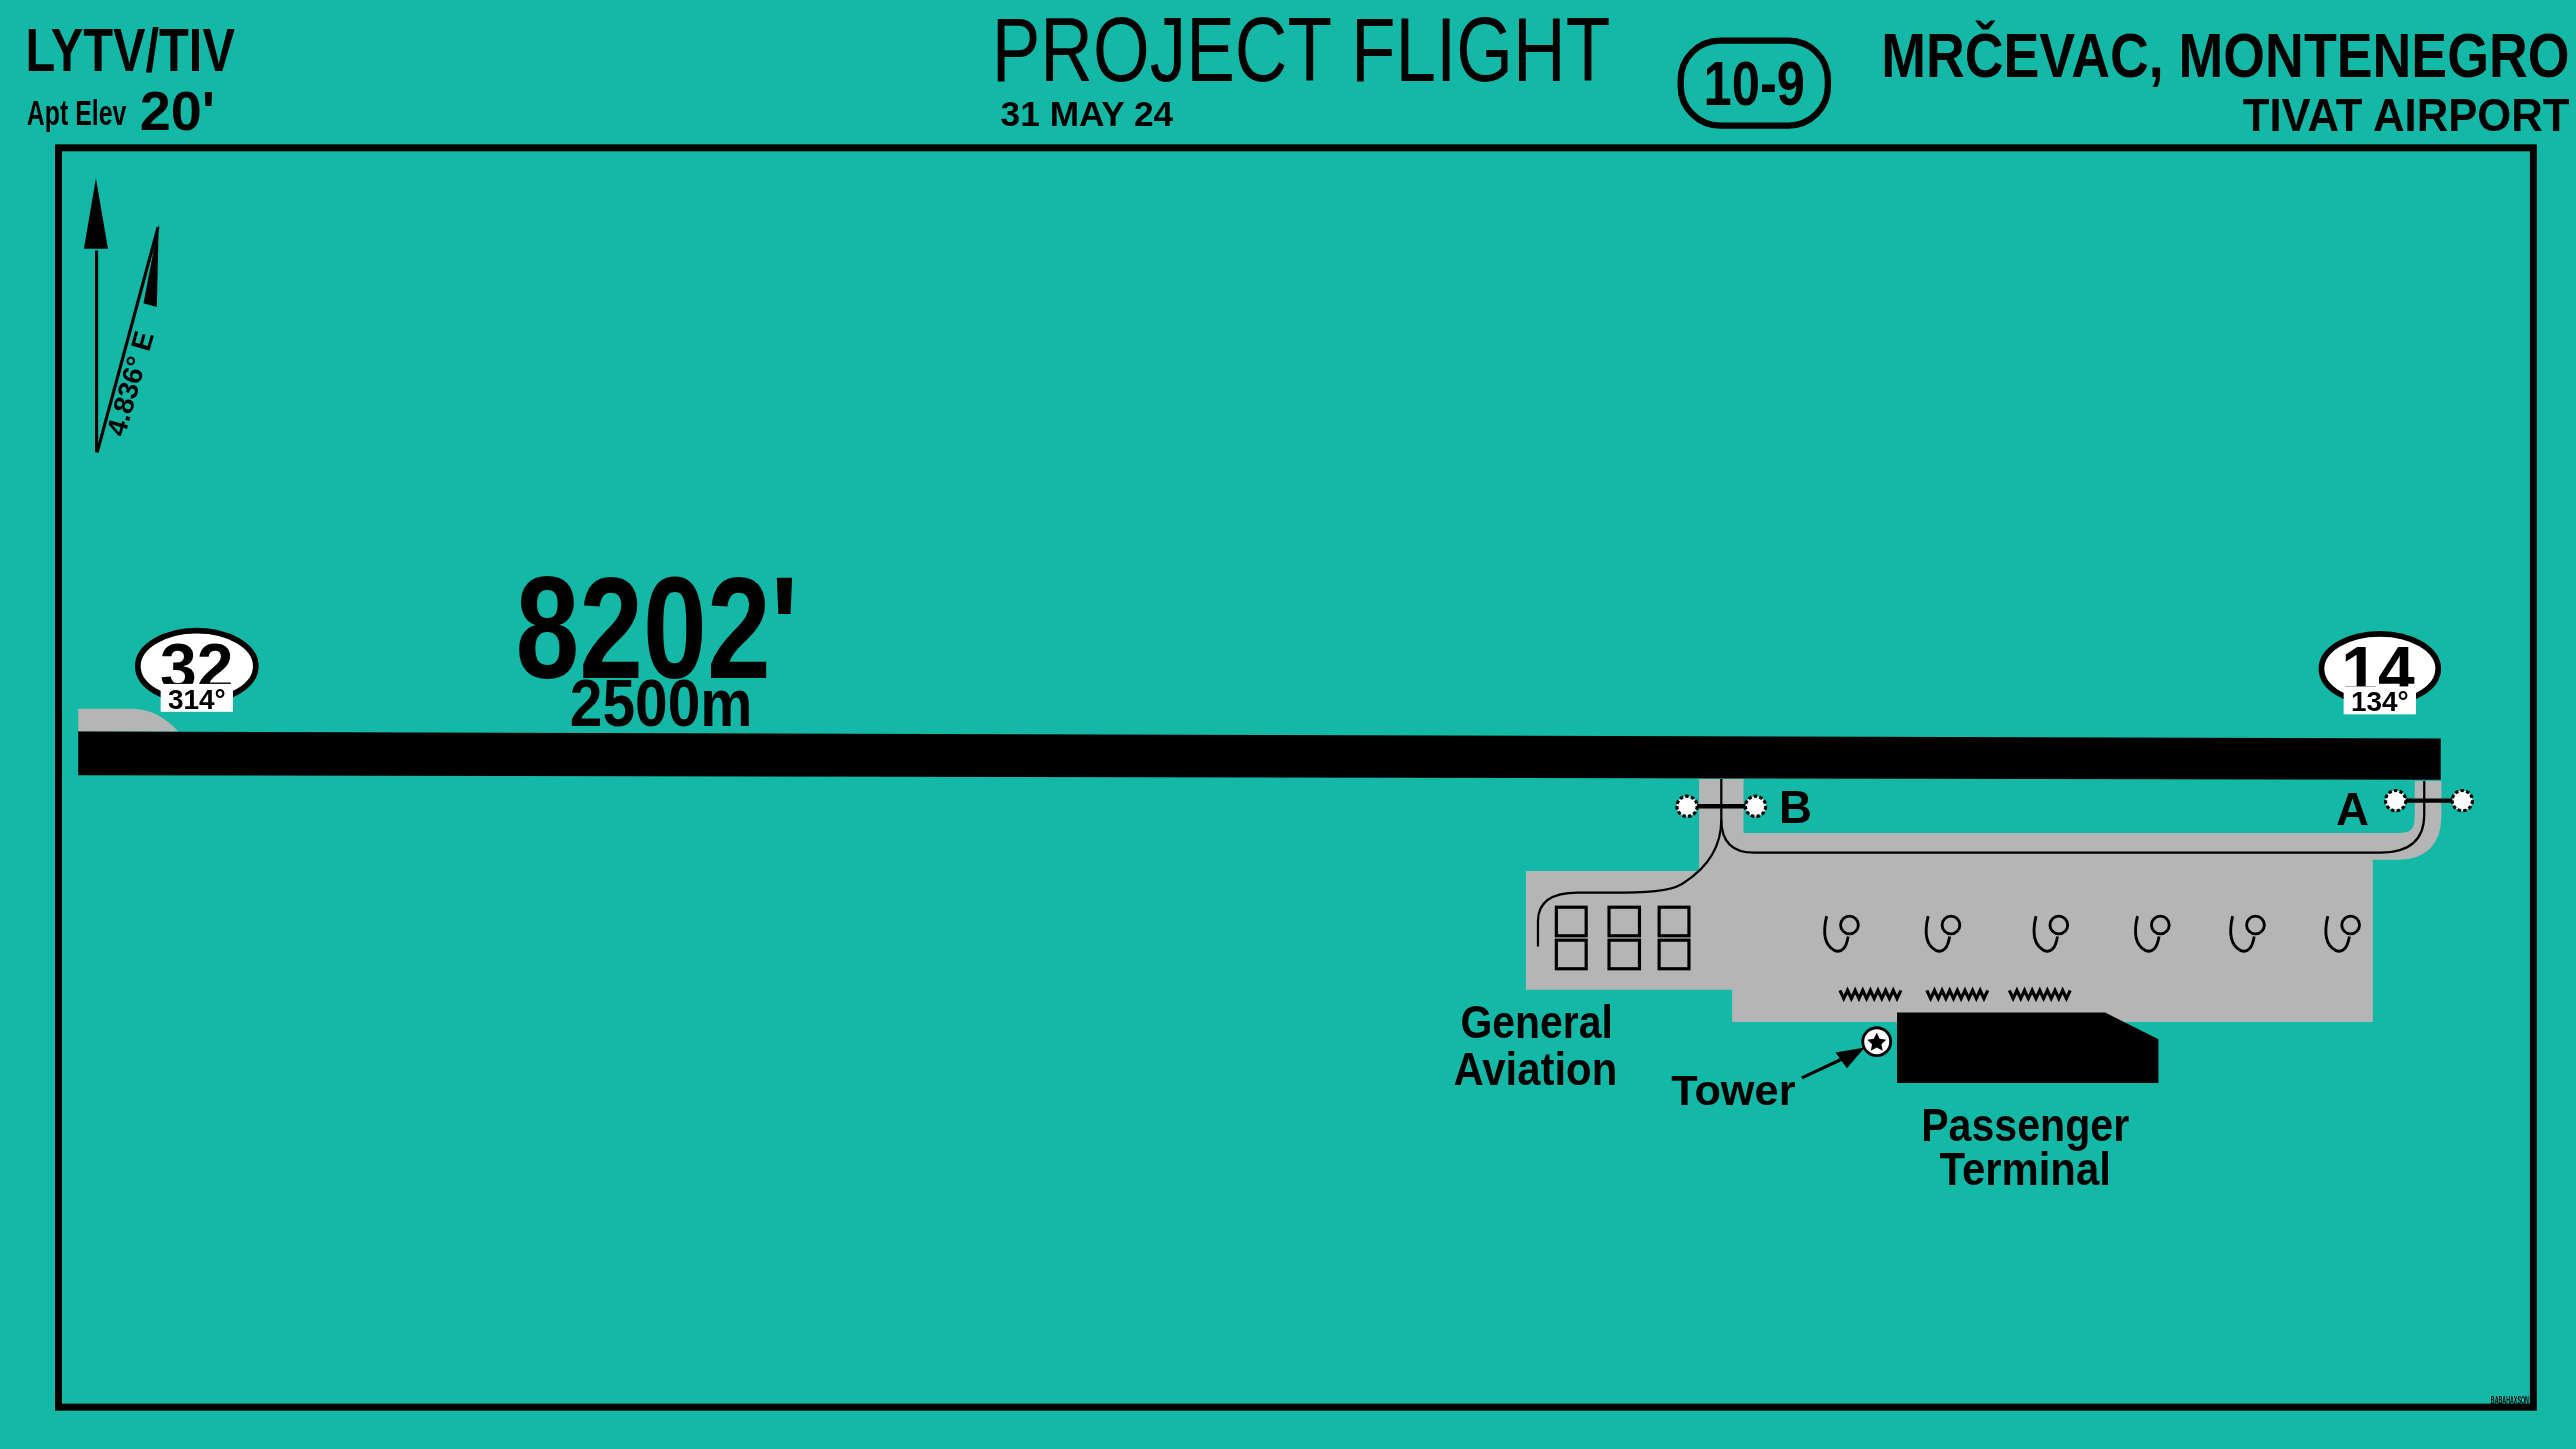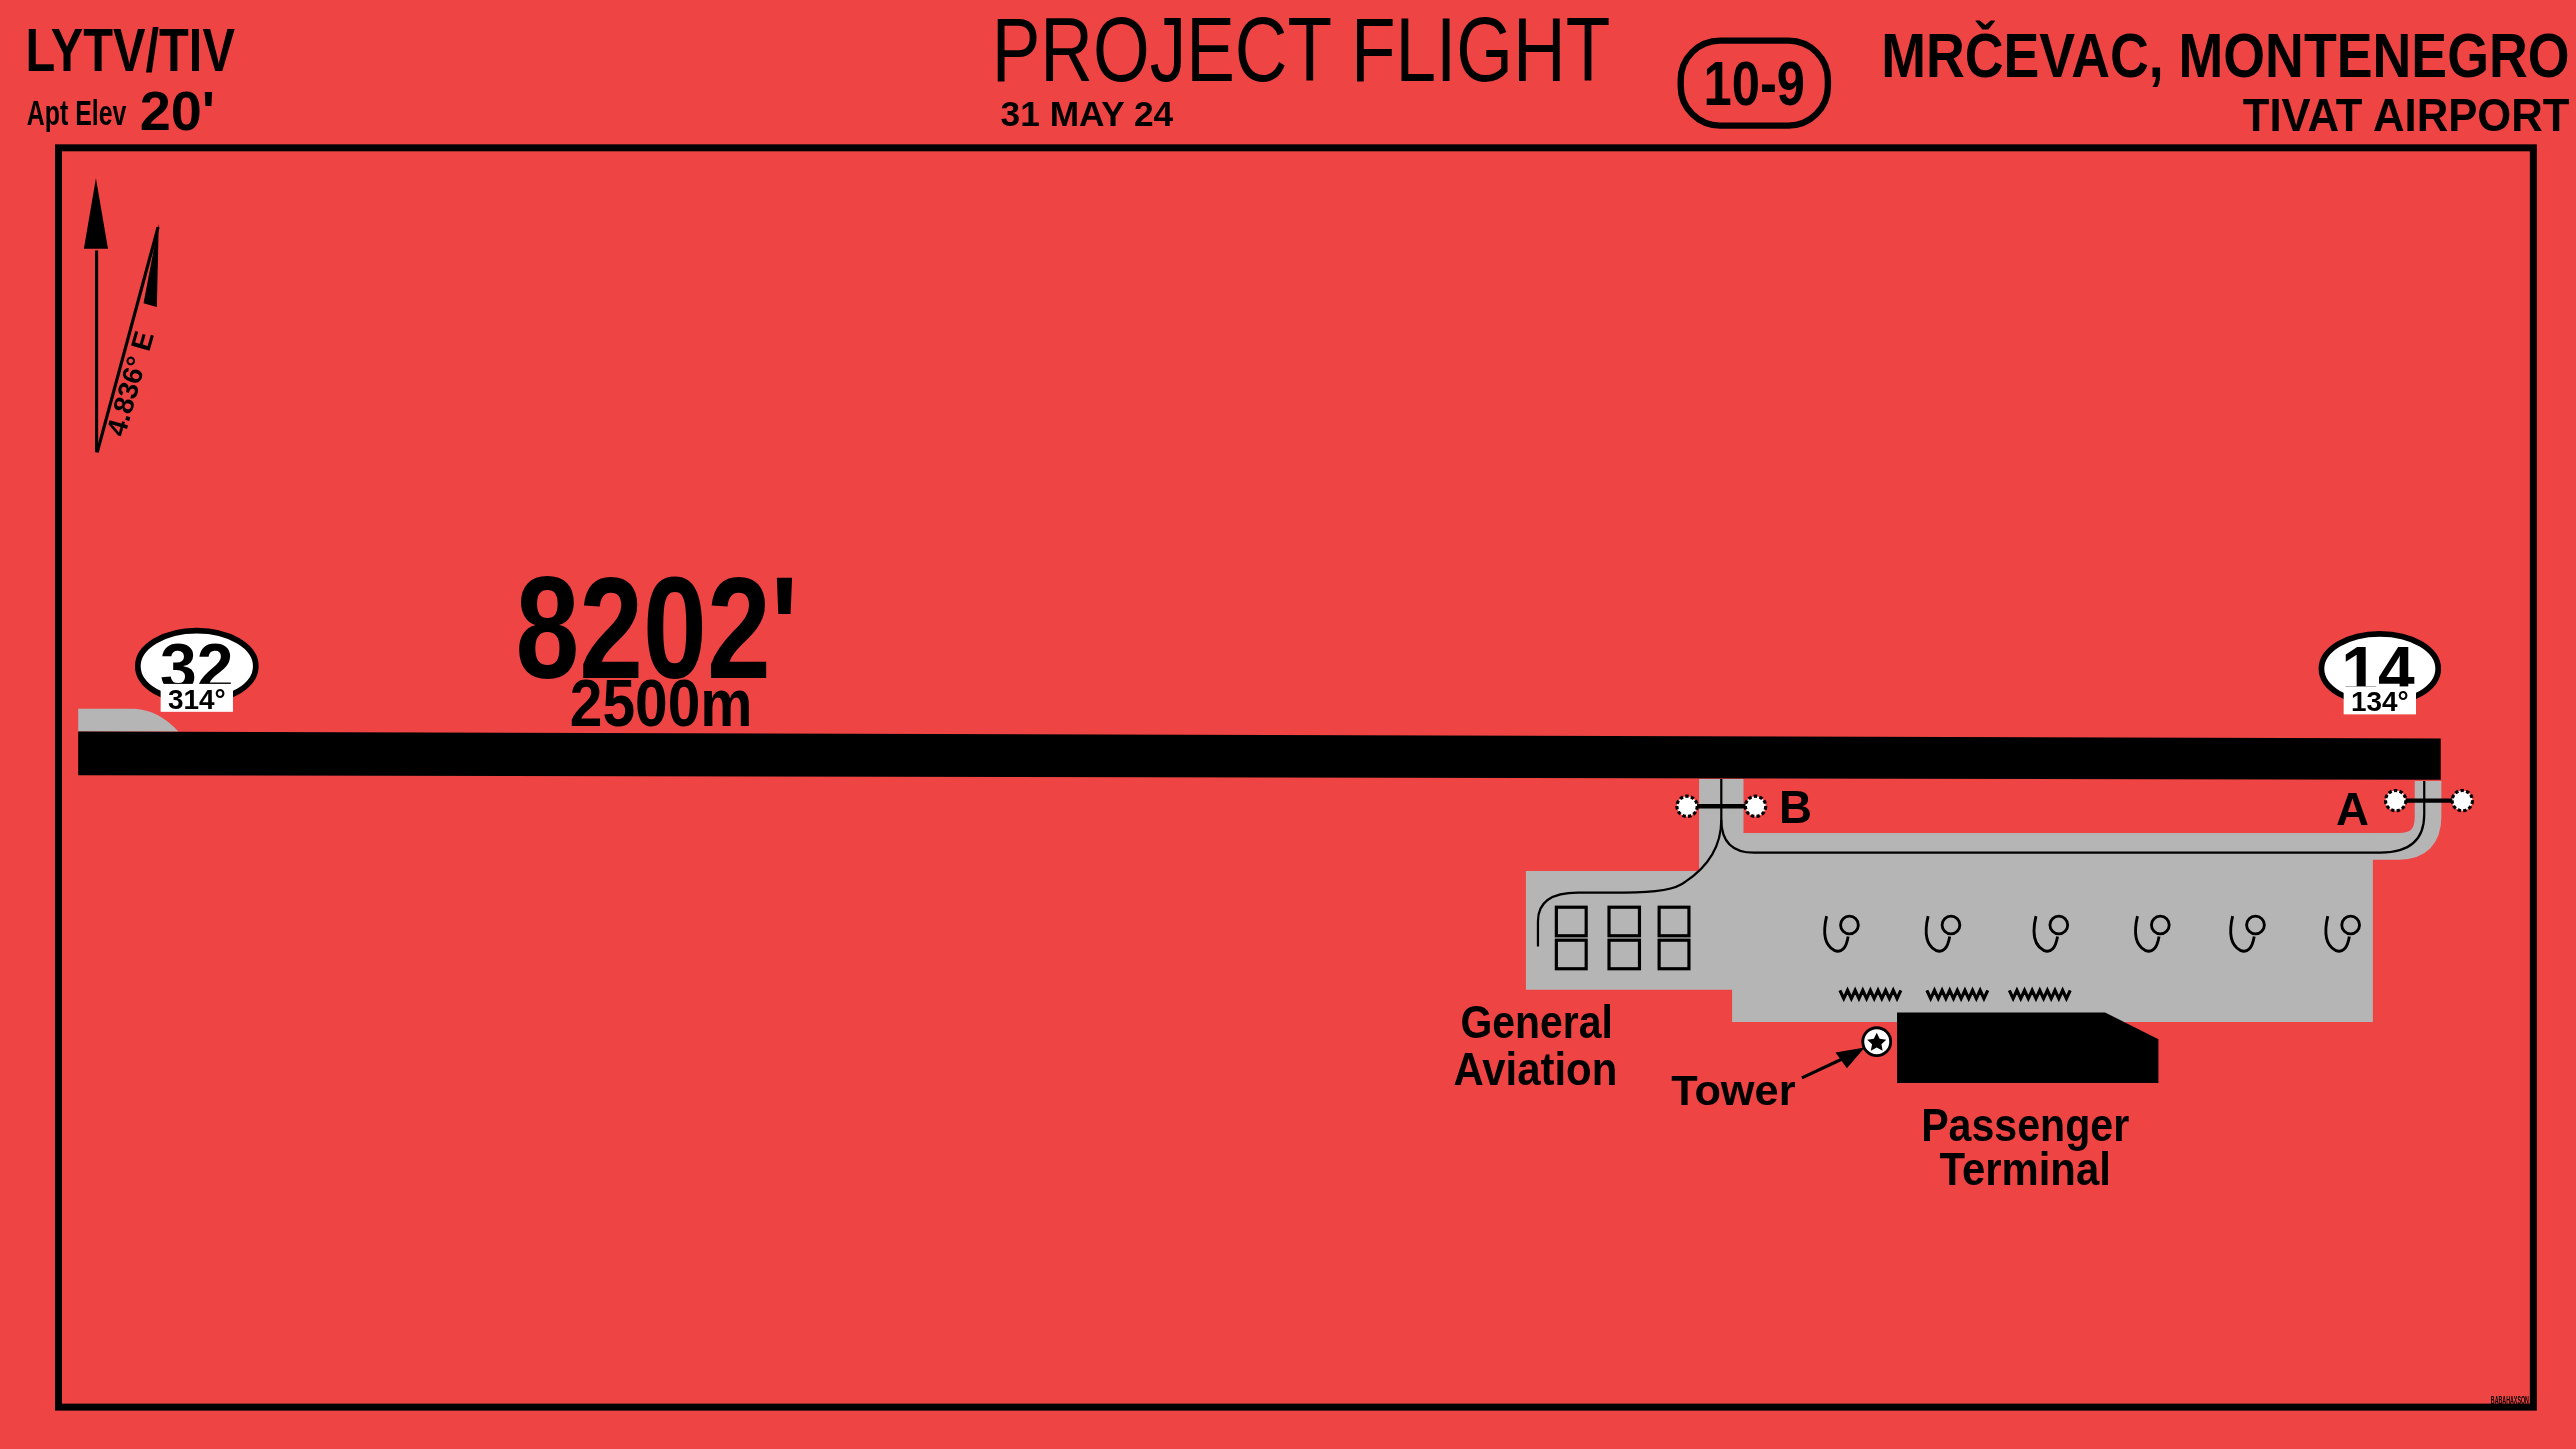--- a/index.html
+++ b/index.html
@@ -1,16 +1,16 @@
 <!DOCTYPE html>
 <html style="font-size:10px"><head>
 <meta charset="utf-8">
 <style>
   html,body{margin:0;padding:0;background:#ffffff;}
-  .page{position:relative;width:2576px;height:1449px;background:#ef4444;overflow:hidden;
+  .page{position:relative;width:2576px;height:1449px;background:#14b8a6;overflow:hidden;
         font-family:"Liberation Sans","DejaVu Sans",sans-serif;}
   svg text{fill:#000;}
   .b{font-weight:bold;}
 </style>
 </head>
 <body>
 
 <div class="page">
 <svg width="2576" height="1449" viewBox="0 0 4060 2284" xmlns="http://www.w3.org/2000/svg">
 

